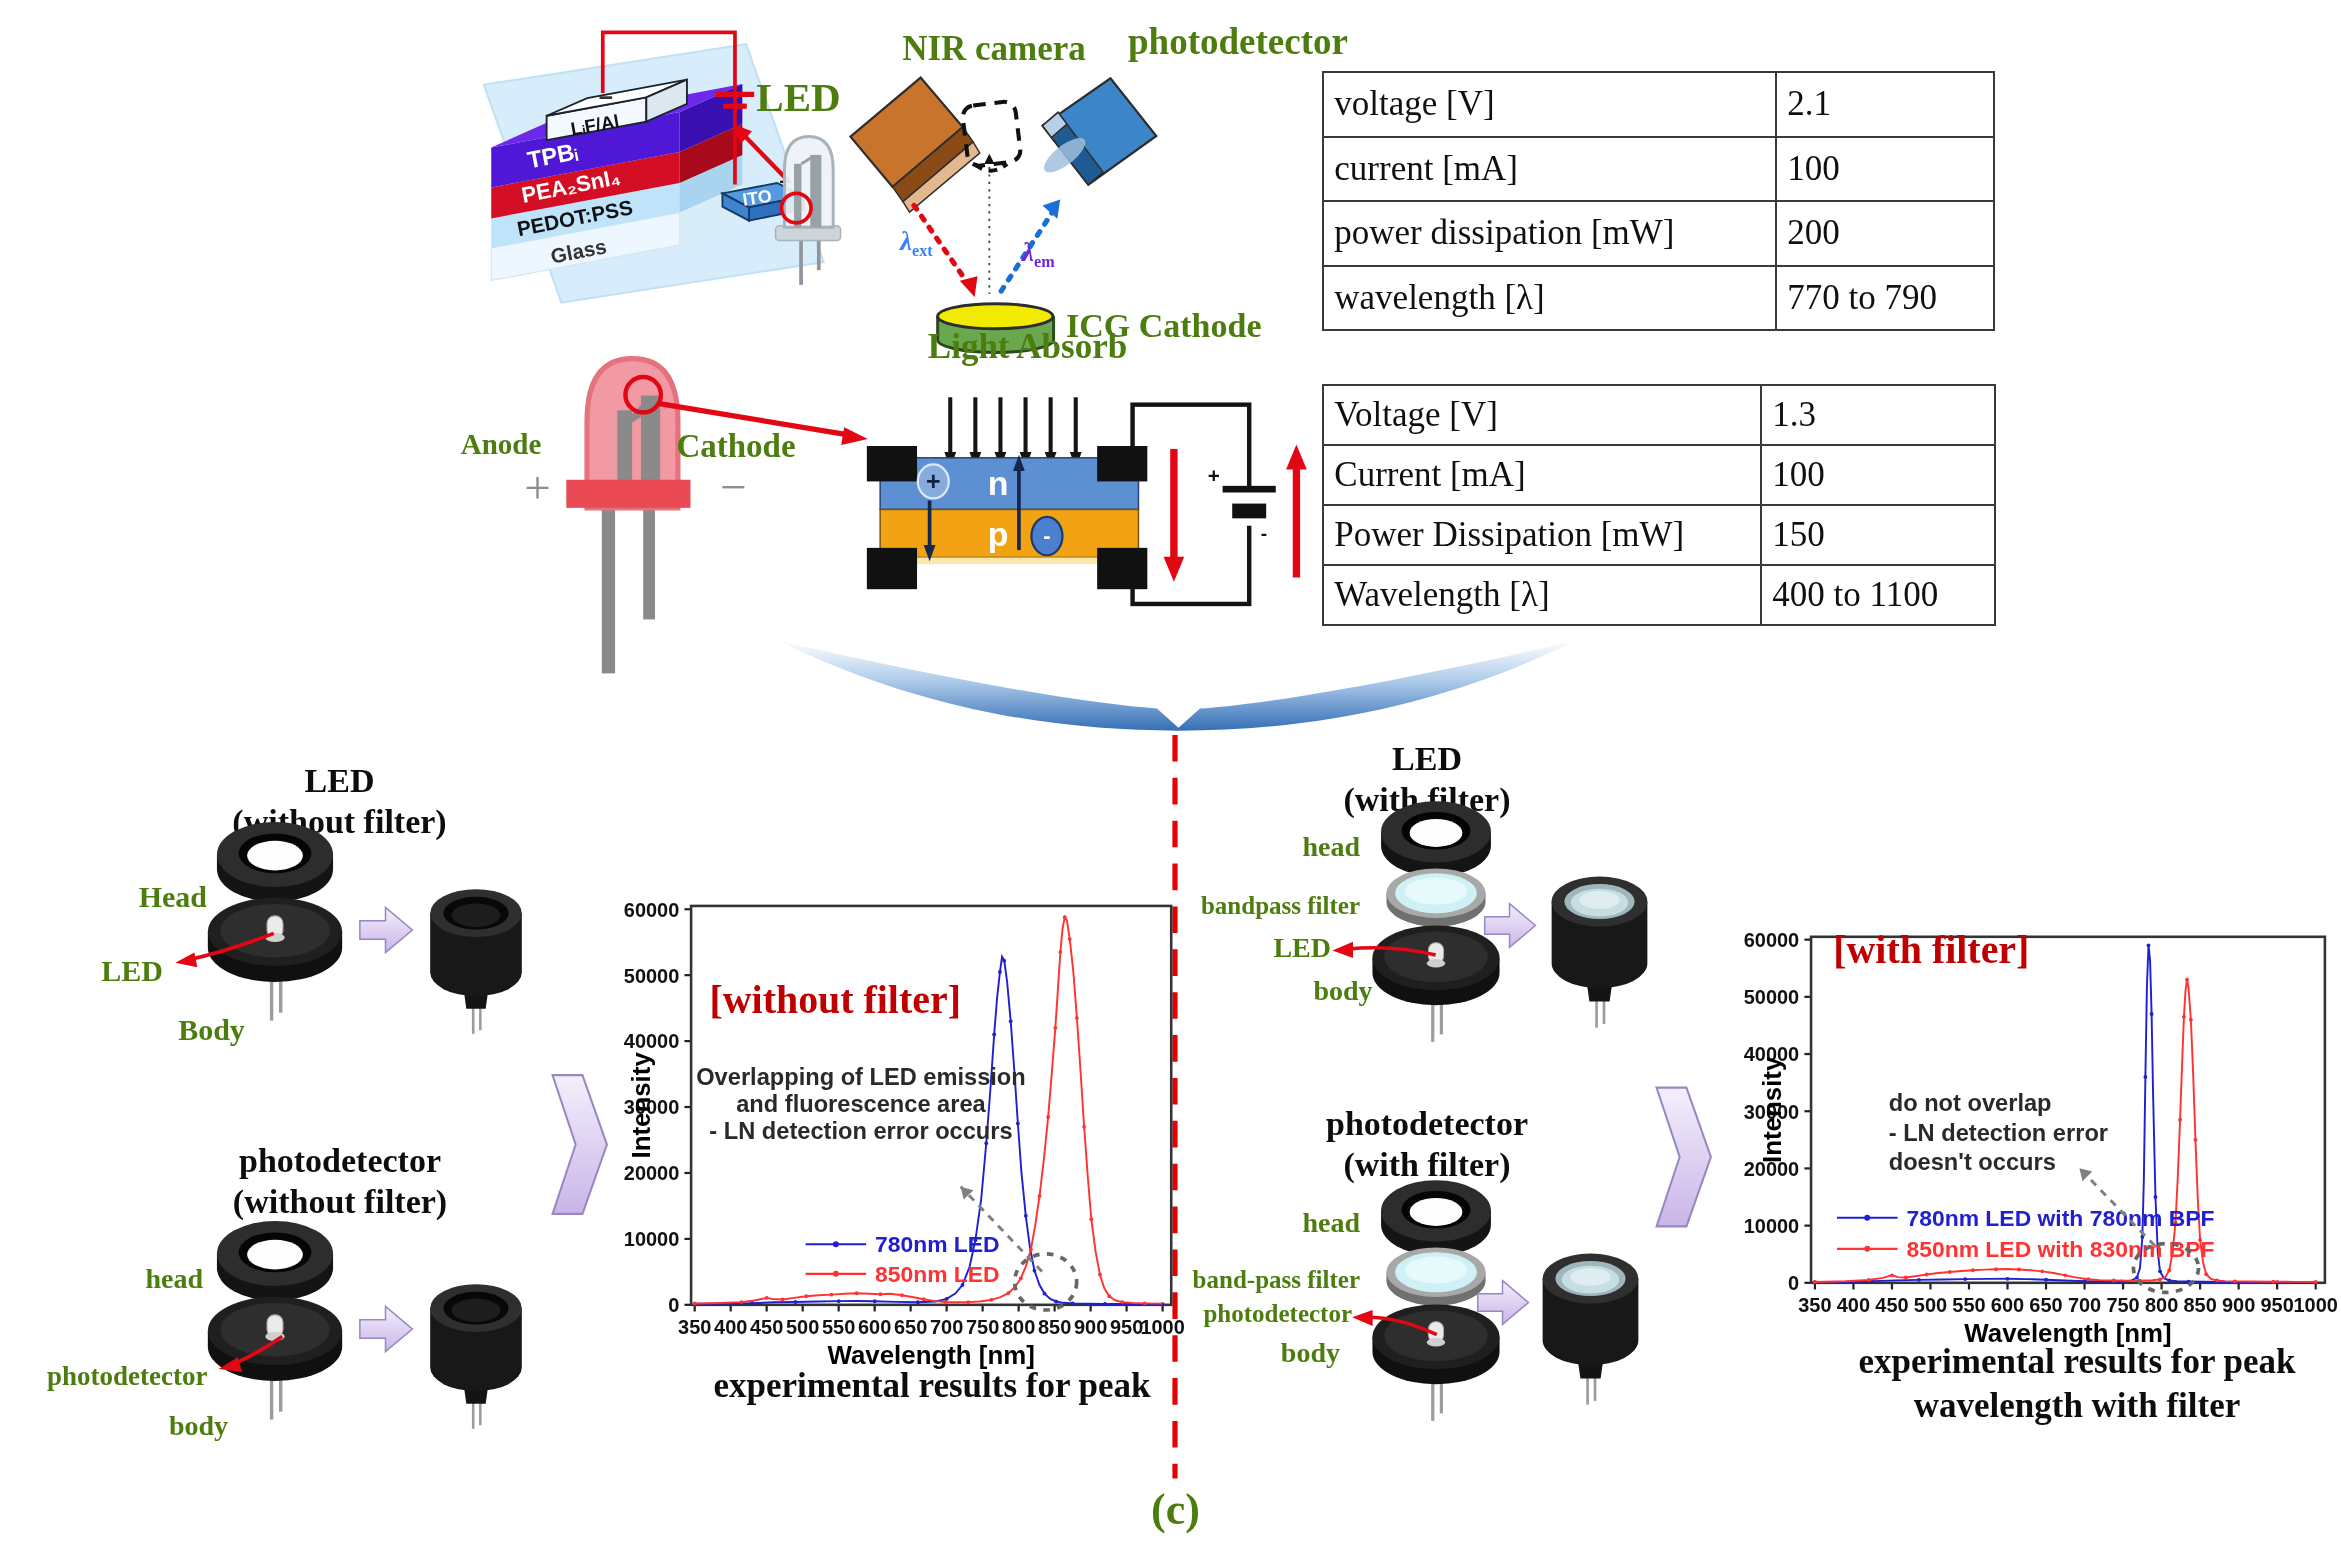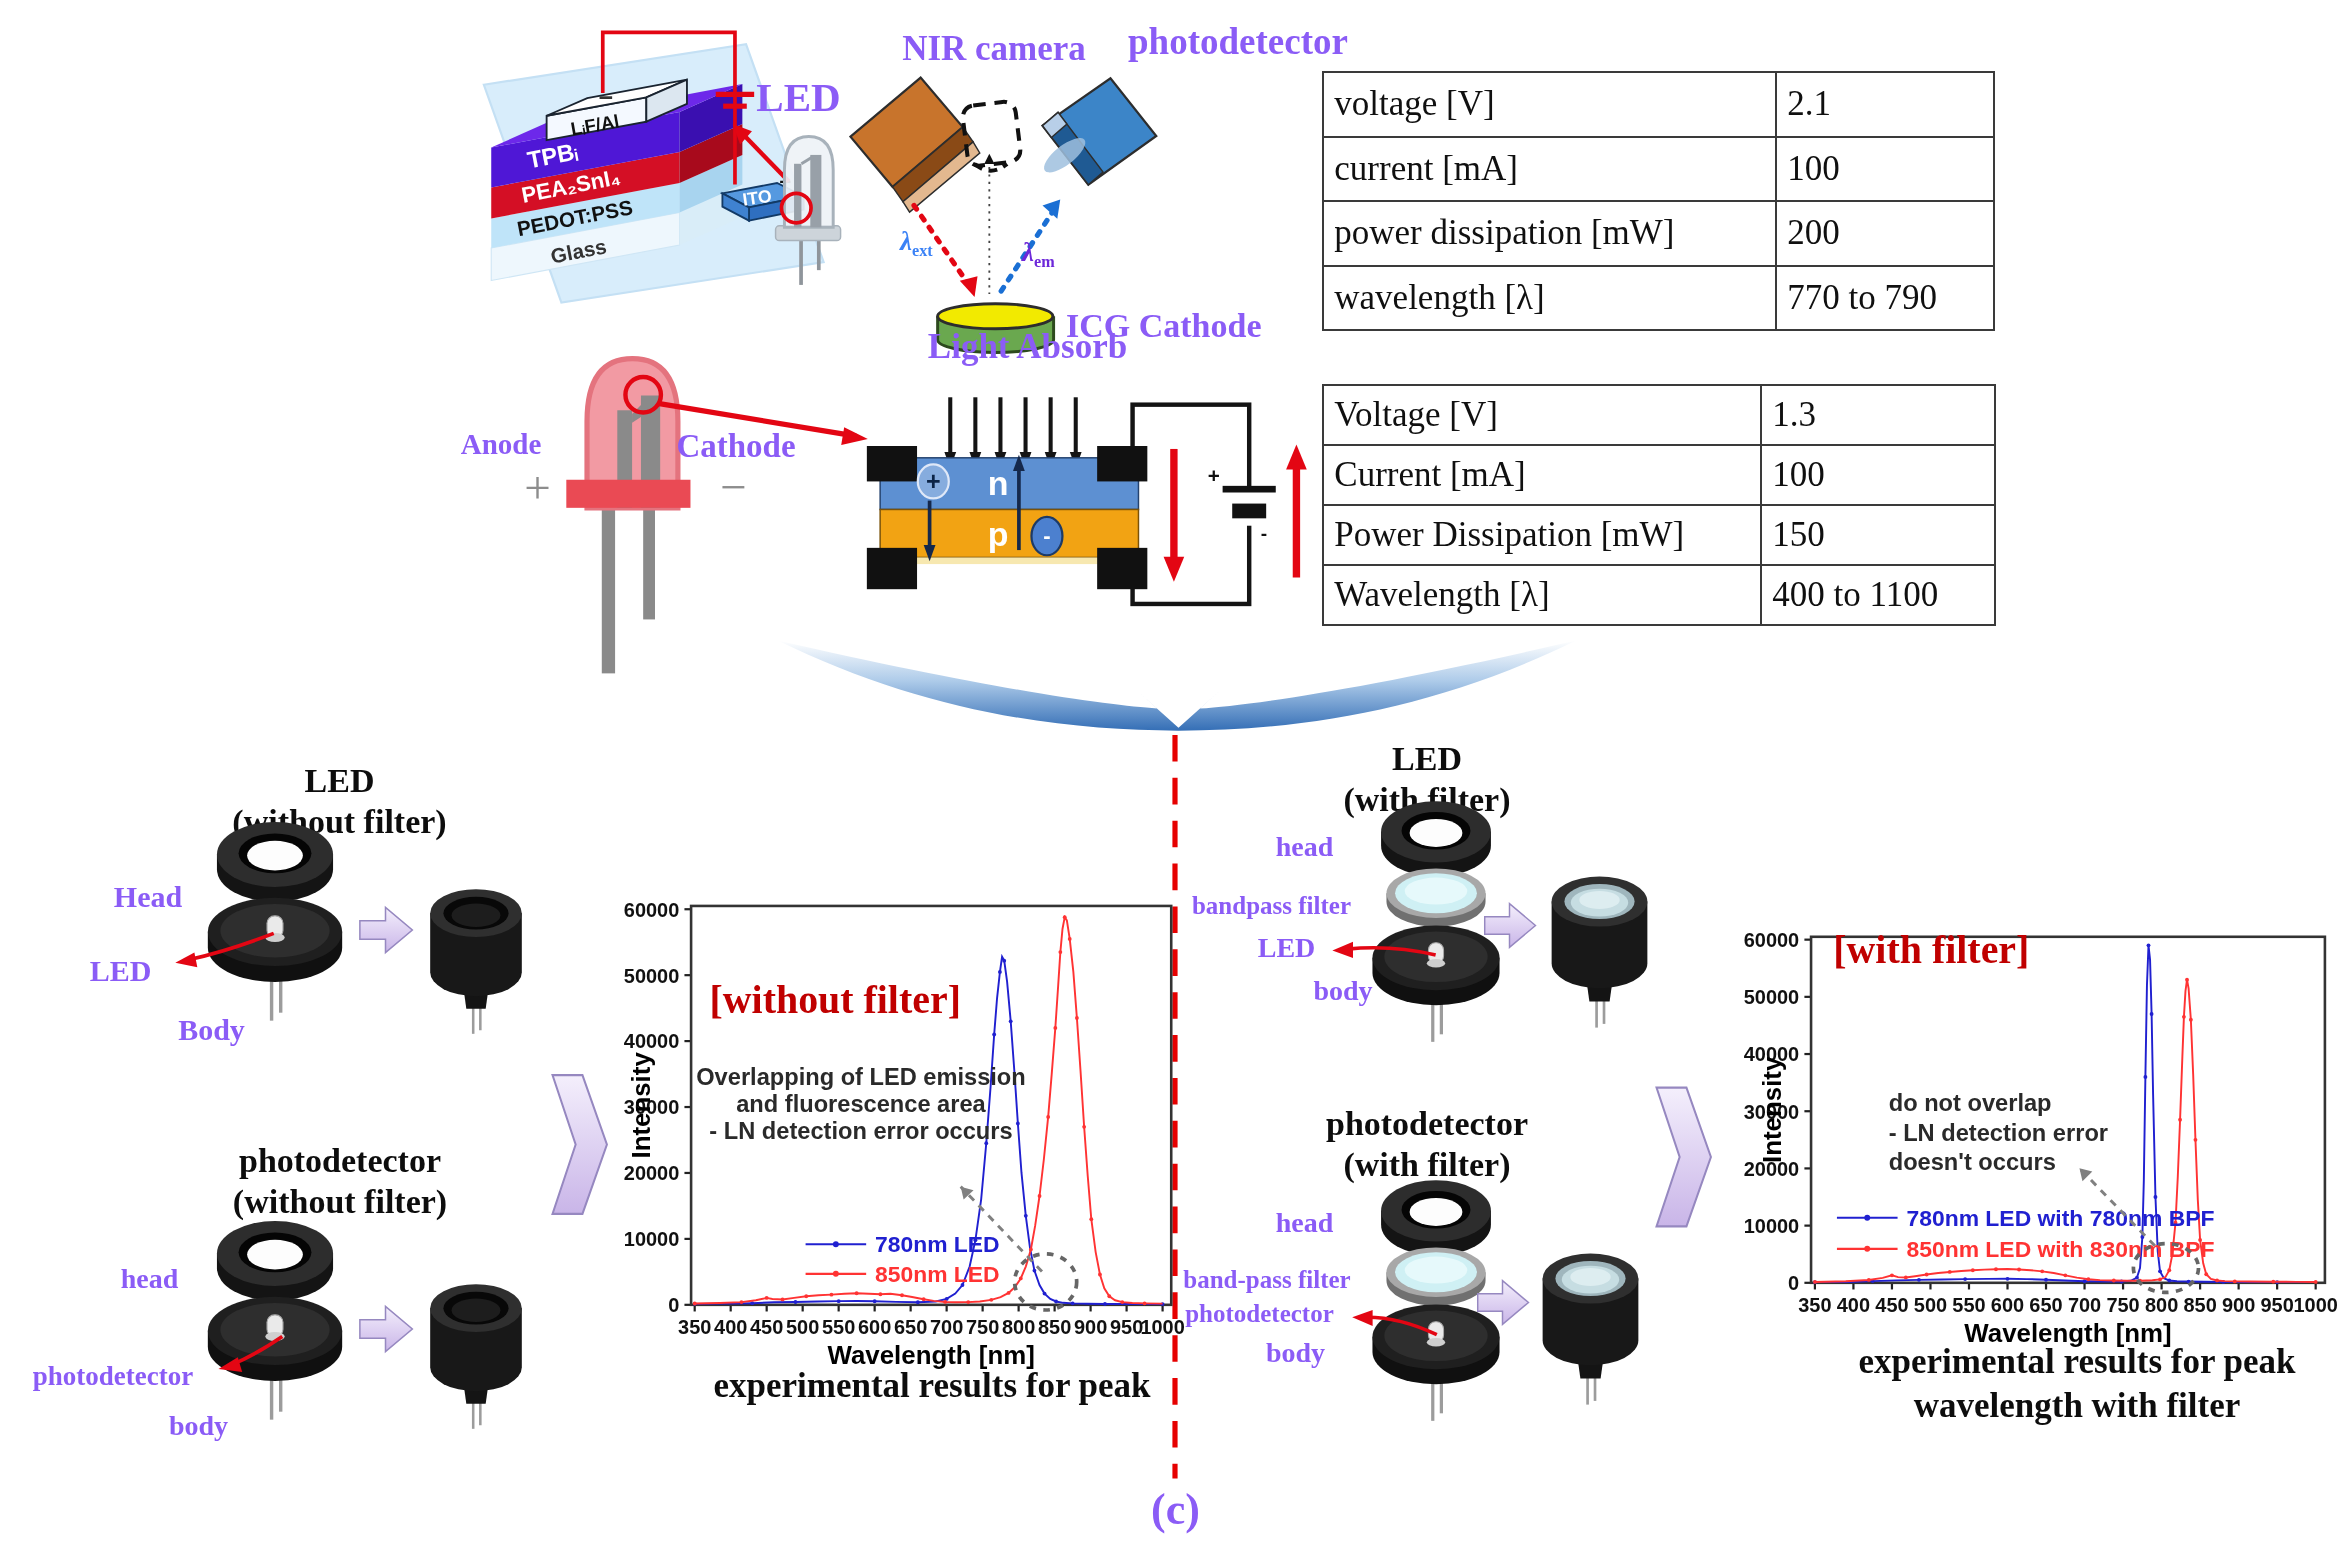--- a/index.html
+++ b/index.html
@@ -1,22 +1,22 @@
 <!DOCTYPE html>
 <html style="font-size:12px"><head>
 <meta charset="utf-8">
 <style>
   html,body{margin:0;padding:0}
   body{width:2342px;height:1567px;position:relative;background:#ffffff;
        font-family:"Liberation Serif",serif;overflow:hidden}
   .abs{position:absolute}
   svg.abs{overflow:visible}
-  .lab{position:absolute;font-family:"Liberation Serif",serif;font-weight:700;color:#8b5cf6;line-height:1.08}
+  .lab{position:absolute;font-family:"Liberation Serif",serif;font-weight:700;color:#4d7c0f;line-height:1.08}
   .ctr{text-align:center}
-  .rgt{text-align:center}
+  .rgt{text-align:right}
   .sign{position:absolute;font-family:"Liberation Serif",serif;color:#8d8d8d;font-weight:400}
   .lam{position:absolute;font-family:"Liberation Serif",serif;font-weight:700;font-style:italic}
   .lam sub{font-size:60%;font-style:normal}
   .mtitle{position:absolute;font-family:"Liberation Serif",serif;font-weight:700;color:#0d0d0d;
           font-size:34px;line-height:41px;text-align:center}
   .caption{position:absolute;font-family:"Liberation Serif",serif;font-weight:700;color:#0d0d0d;
            font-size:35px;line-height:44px;text-align:center}
   table.spec{position:absolute;border-collapse:collapse;table-layout:fixed;background:#fff;
              font-family:Liberation Serif, serif;font-size:35px;color:#101010}
   table.spec td{border:2.2px solid #3a3a3a;padding:0 4.4px 0 10.3px;vertical-align:middle;overflow:hidden;white-space:nowrap}

